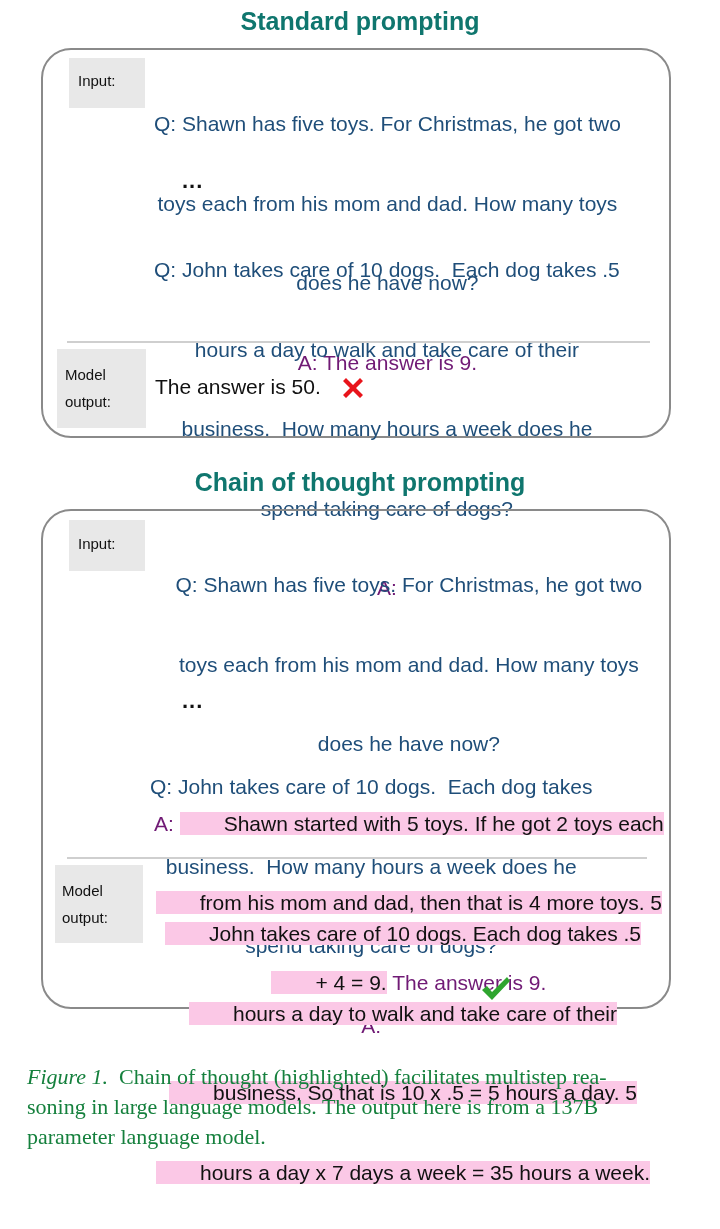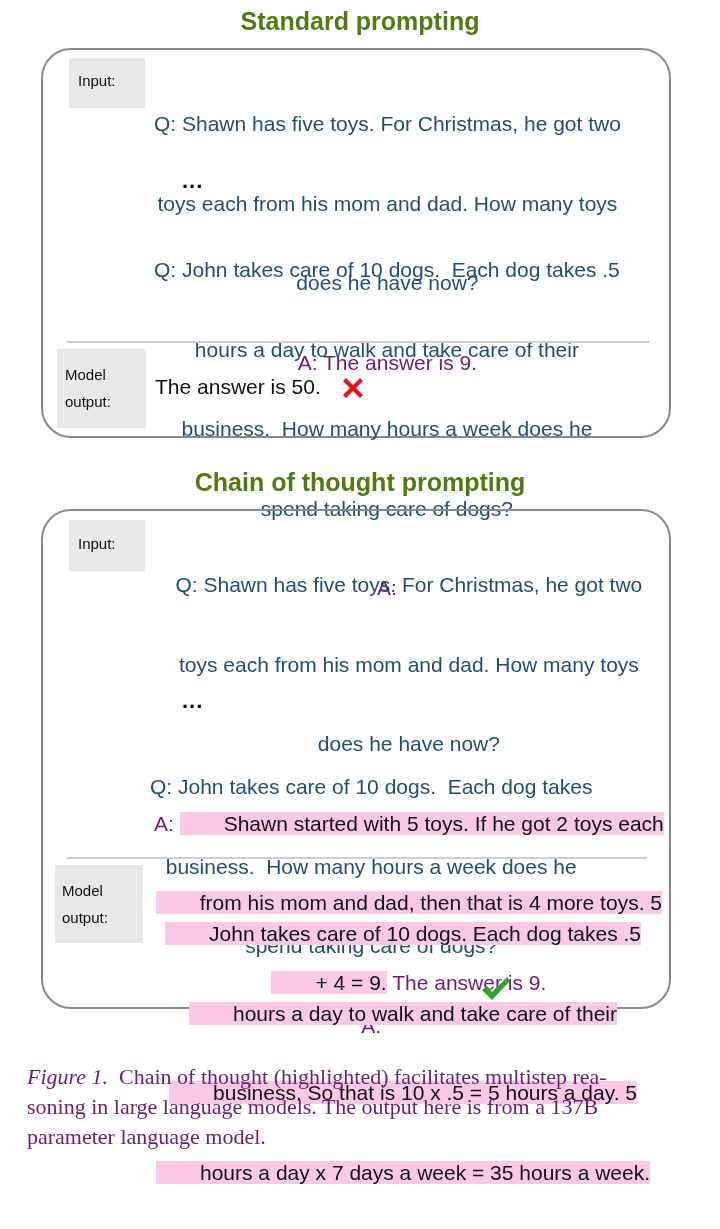--- a/index.html
+++ b/index.html
@@ -1,27 +1,27 @@
 <!DOCTYPE html>
 <html><head>
 <meta charset="utf-8">
 <style>
   html, body { margin:0; padding:0; background:#ffffff; }
   body { width:720px; height:1229px; position:relative; overflow:hidden; font-family:"Liberation Sans", sans-serif; }
-  .title { position:absolute; left:0; width:720px; text-align:center; font-weight:bold; font-size:25px; color:#4d7c0f; }
+  .title { position:absolute; left:0; width:720px; text-align:center; font-weight:bold; font-size:25px; color:#0f766e; }
   .box { position:absolute; left:41px; width:630px; border:2.5px solid #8a8a8a; border-radius:30px; box-sizing:border-box; }
   .label { position:absolute; background:#e8e8e8; font-size:15px; color:#111; box-sizing:border-box; line-height:26px; }
   .text { position:absolute; font-size:21px; line-height:26.5px; color:#1f4e79; white-space:pre;text-align:center; }
   .line { display:block; }
   .green { color:#701a75; }
   .black { color:#111; }
   .hl { background:#fbc8e6; color:#111;padding-left:44px; }
   .dots { position:absolute; font-size:22px; font-weight:bold; color:#111; letter-spacing:1px; }
   .divider { position:absolute; height:2px; background:#cfcfcf; }
-  .caption { position:absolute; left:27px; top:1062px; width:670px; font-family:"Liberation Serif", serif; font-size:22px; line-height:30px; color:#701a75; }
+  .caption { position:absolute; left:27px; top:1062px; width:670px; font-family:"Liberation Serif", serif; font-size:22px; line-height:30px; color:#15803d; }
   .caption i { font-style:italic; }
   .icon { position:absolute; }
 </style>
 </head>
 <body>
 
 <div class="title" style="top:7px;">Standard prompting</div>
 
 <div class="box" style="top:48px; height:390px;"></div>
 

